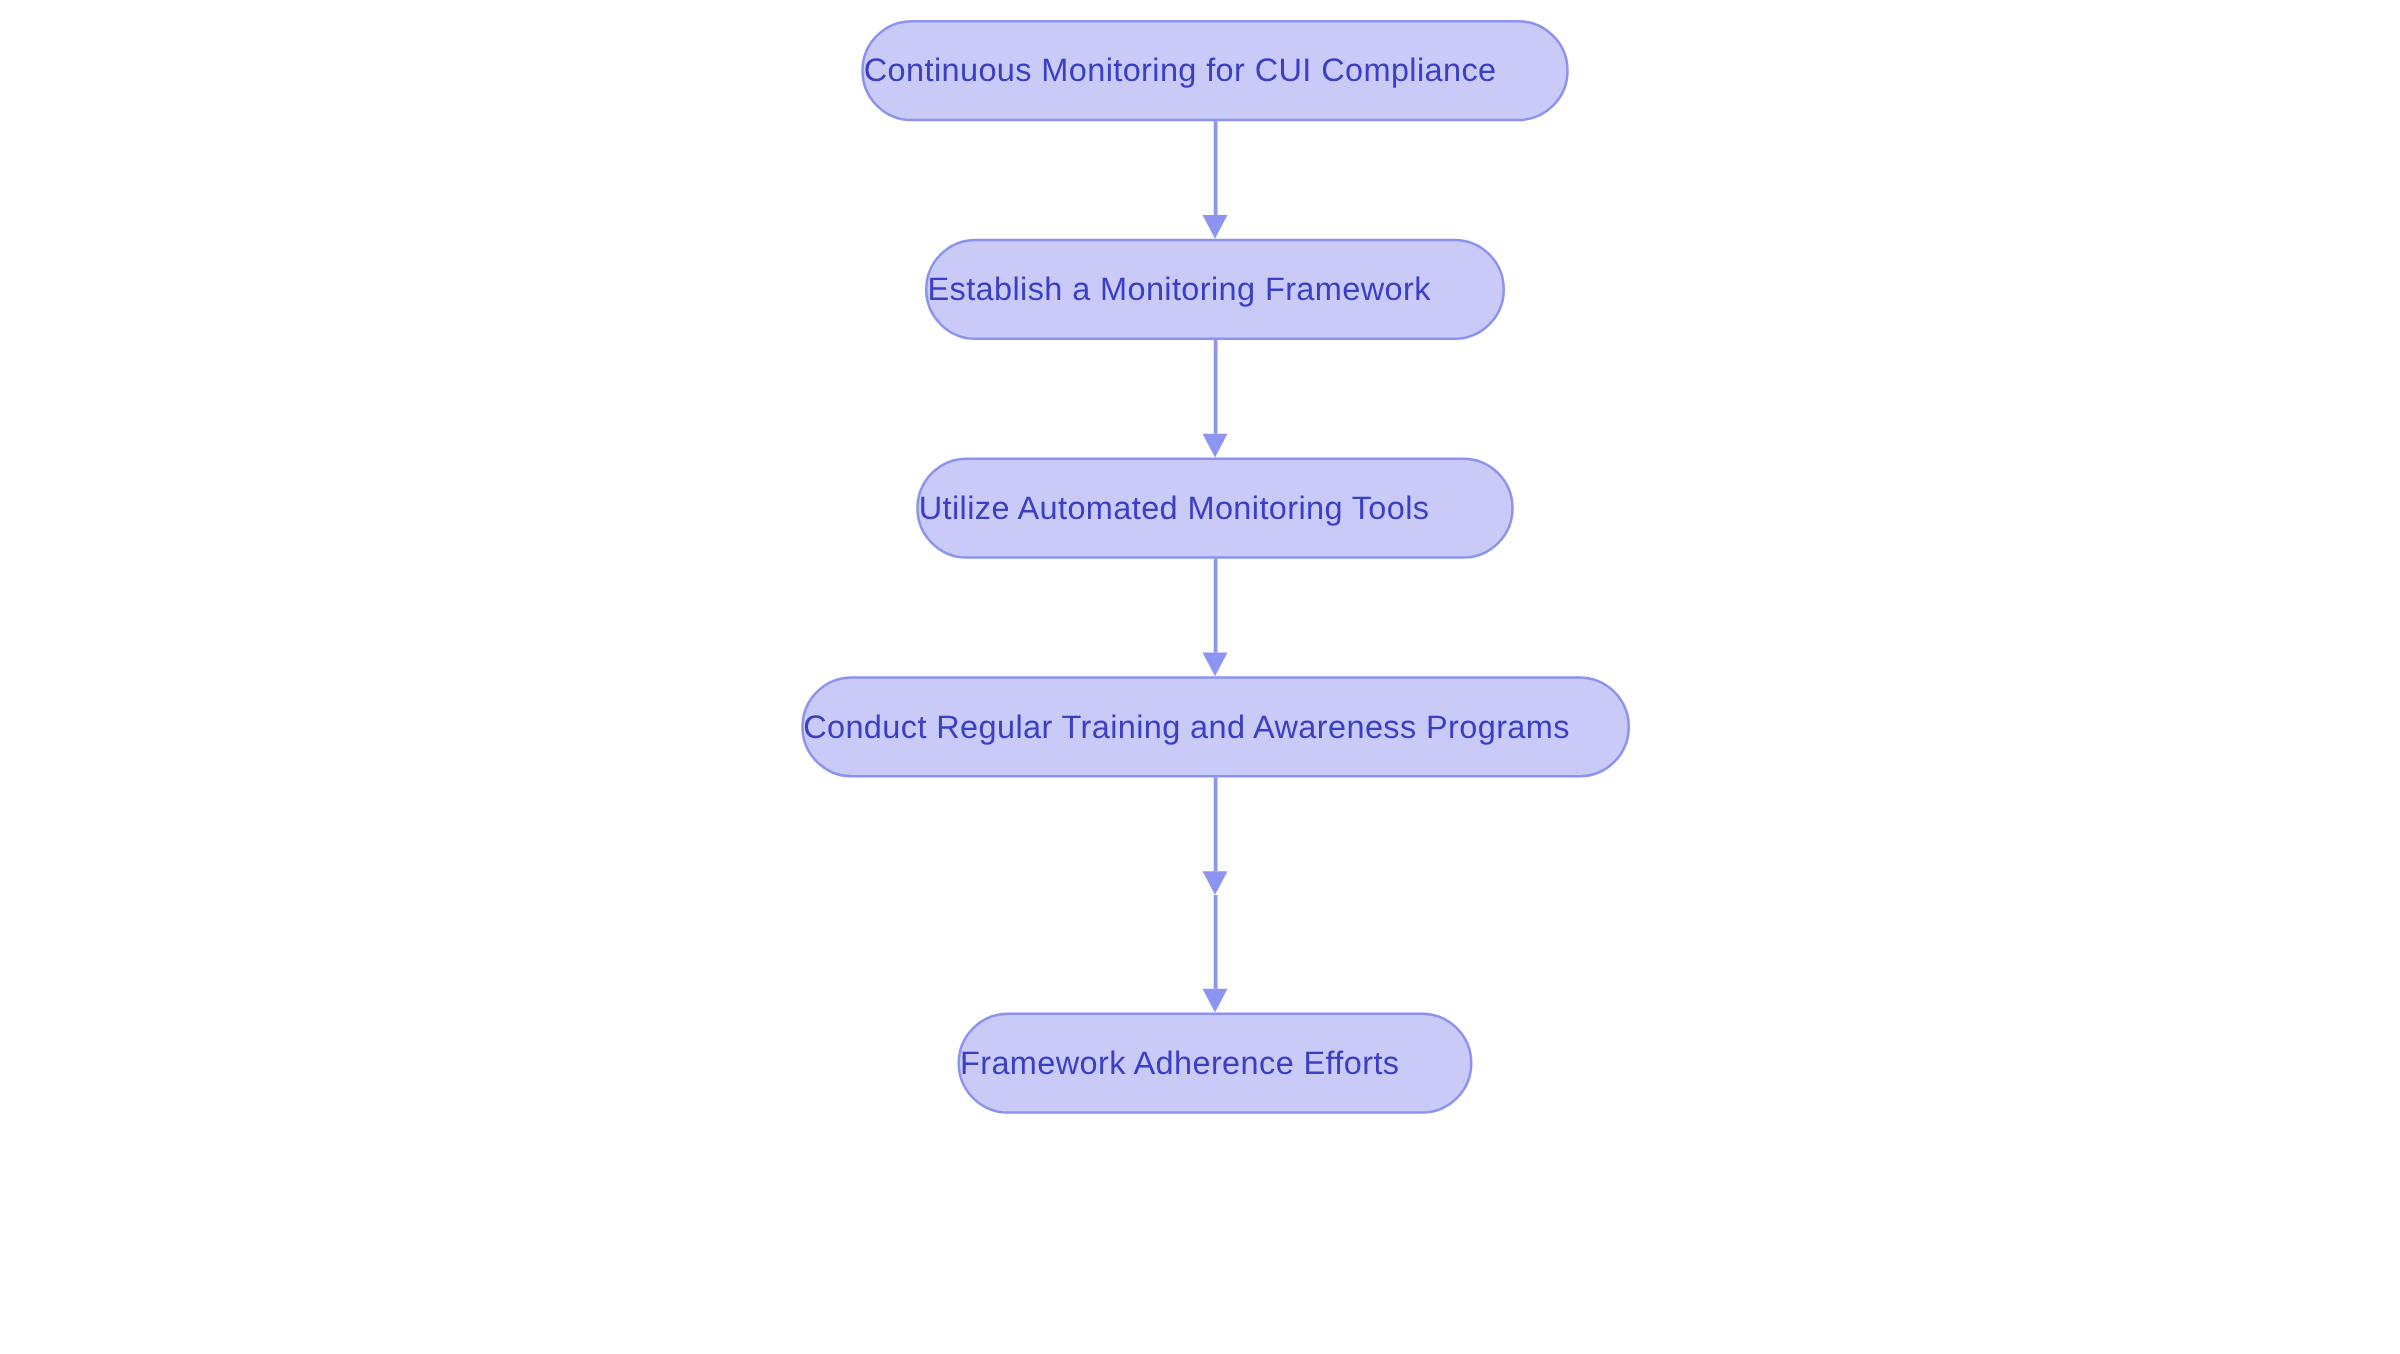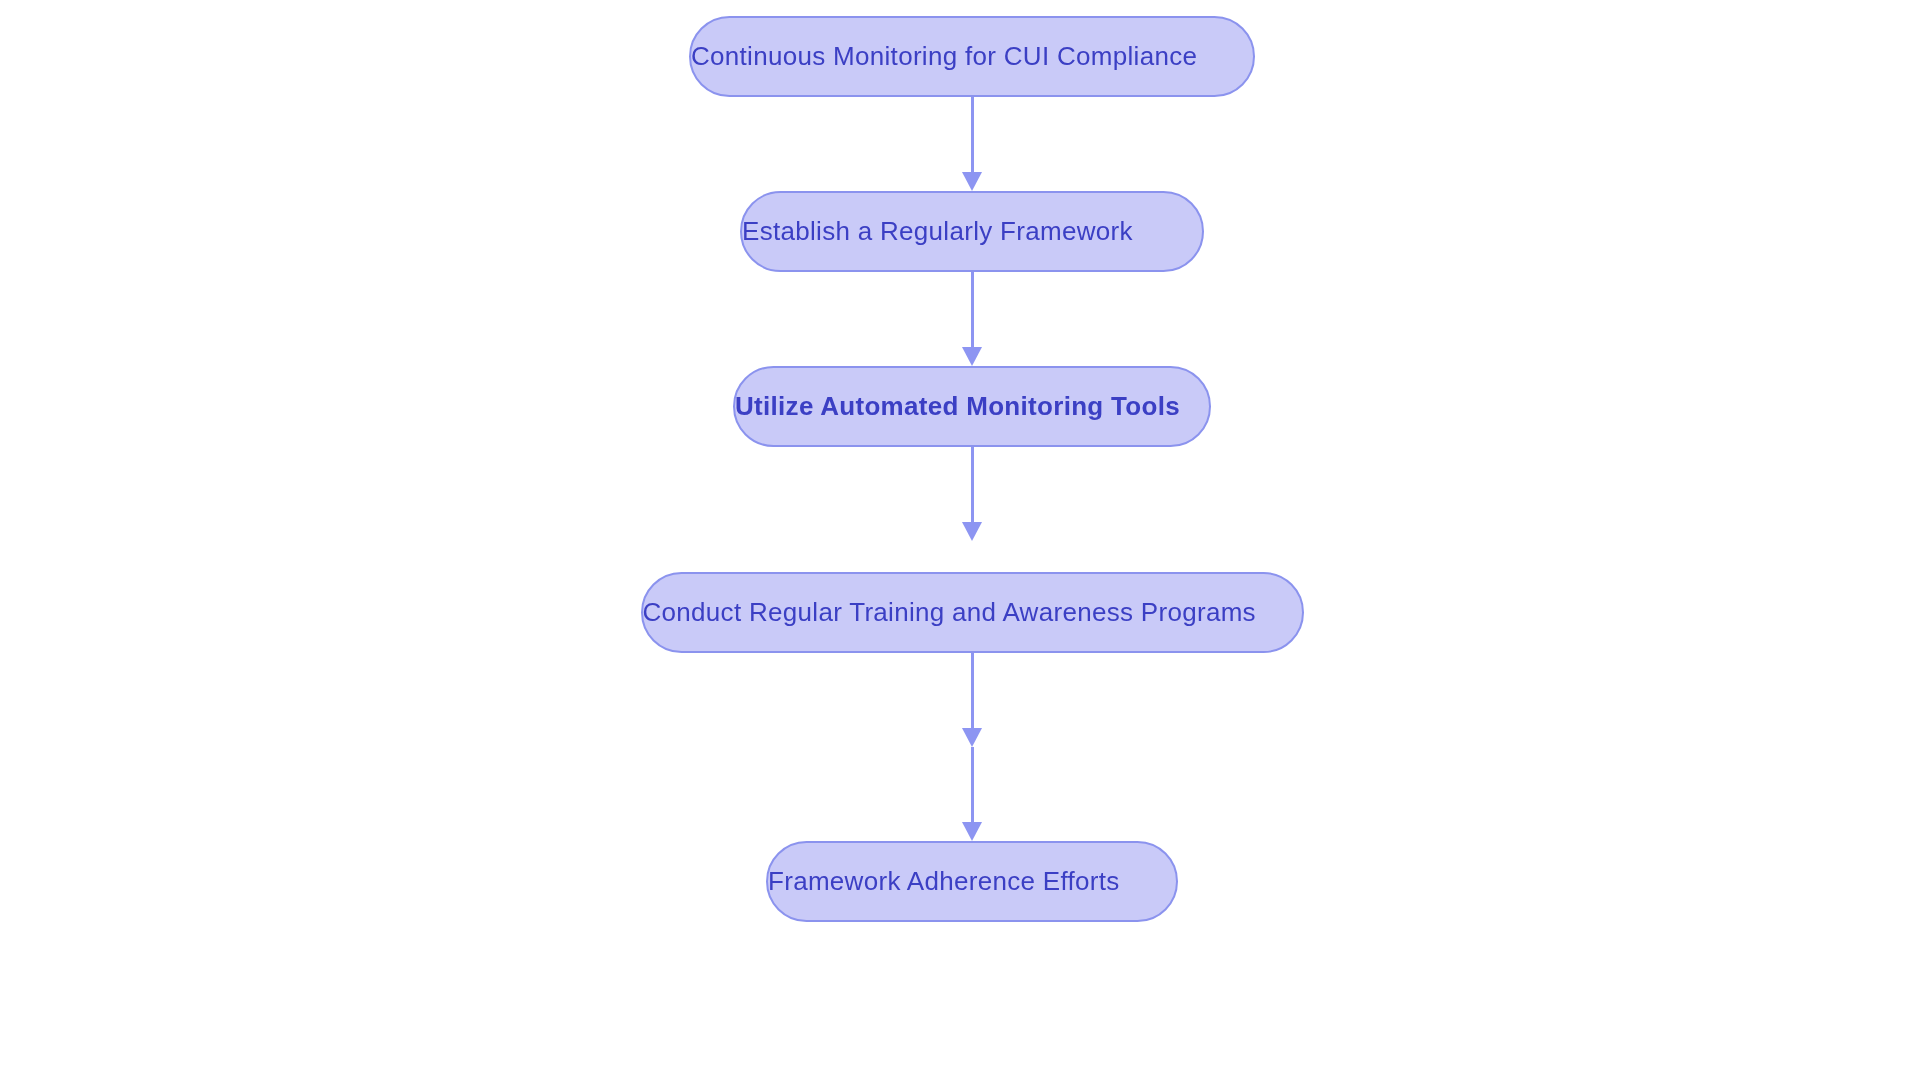--- a/index.html
+++ b/index.html
@@ -42,22 +42,22 @@
     border: 2px solid var(--node-border);
     border-radius: 50px;
     color: var(--text-color);
     font-size: 26px;
     letter-spacing: 0.3px;
     white-space: nowrap;
     flex: 0 0 auto;
   }
   .node.w1 { width: 566px; }
   .node.w2 { width: 464px; }
-  .node.w3 { width: 478px; font-weight: bold; }
-  .node.w4 { width: 663px; margin-top: 31px; }
+  .node.w3 { width: 478px; }
+  .node.w4 { width: 663px; }
   .node.w5 { width: 503px; }
   .node.w6 { width: 412px; }
   .arrow {
     height: 94px;
     width: 22px;
     display: flex;
     flex-direction: column;
     align-items: center;
     flex: 0 0 auto;
   }
@@ -83,21 +83,21 @@
     <div class="node w1">
       <span>Continuous Monitoring for CUI Compliance</span>
     </div>
 
     <div class="arrow">
       <div class="stem"></div>
       <div class="head"></div>
     </div>
 
     <div class="node w2">
-      <span>Establish a Regularly Framework</span>
+      <span>Establish a Monitoring Framework</span>
     </div>
 
     <div class="arrow">
       <div class="stem"></div>
       <div class="head"></div>
     </div>
 
     <div class="node w3">
       <span>Utilize Automated Monitoring Tools</span>
     </div>

